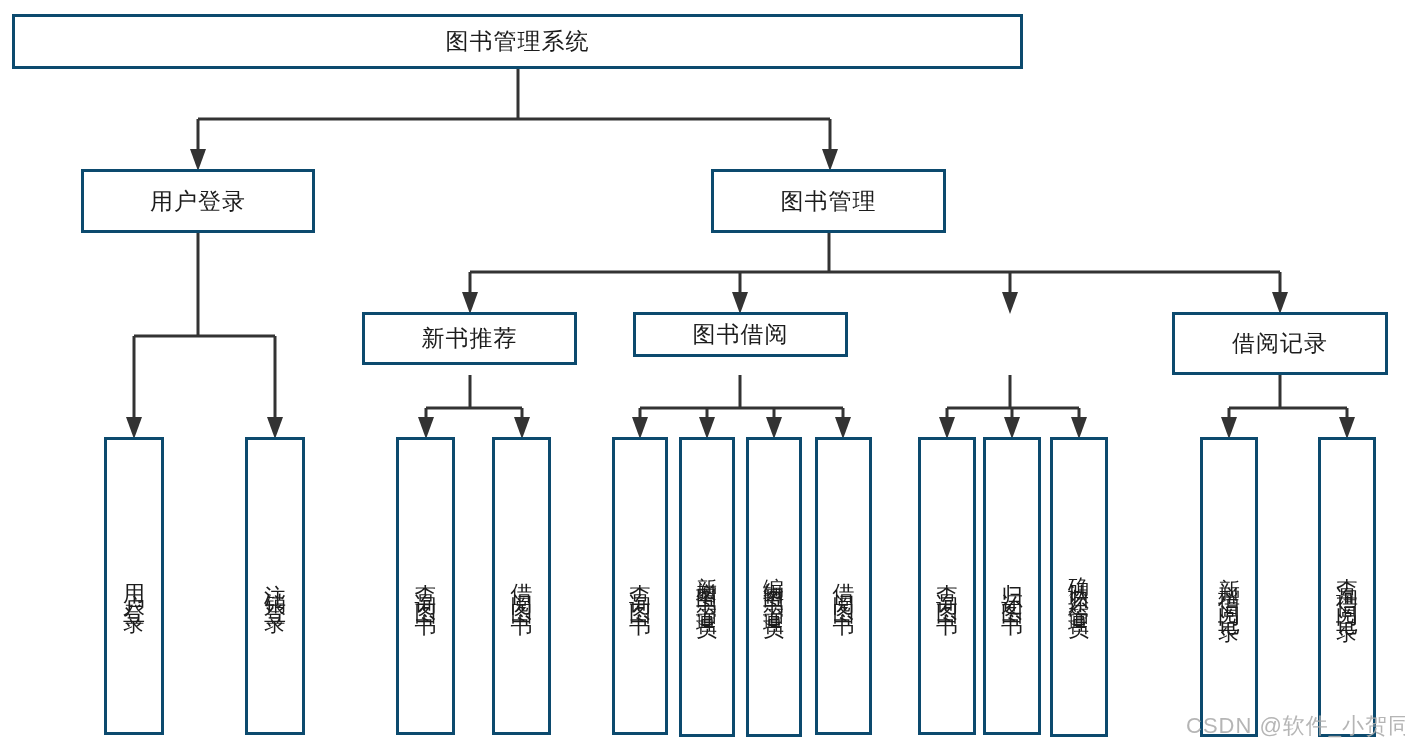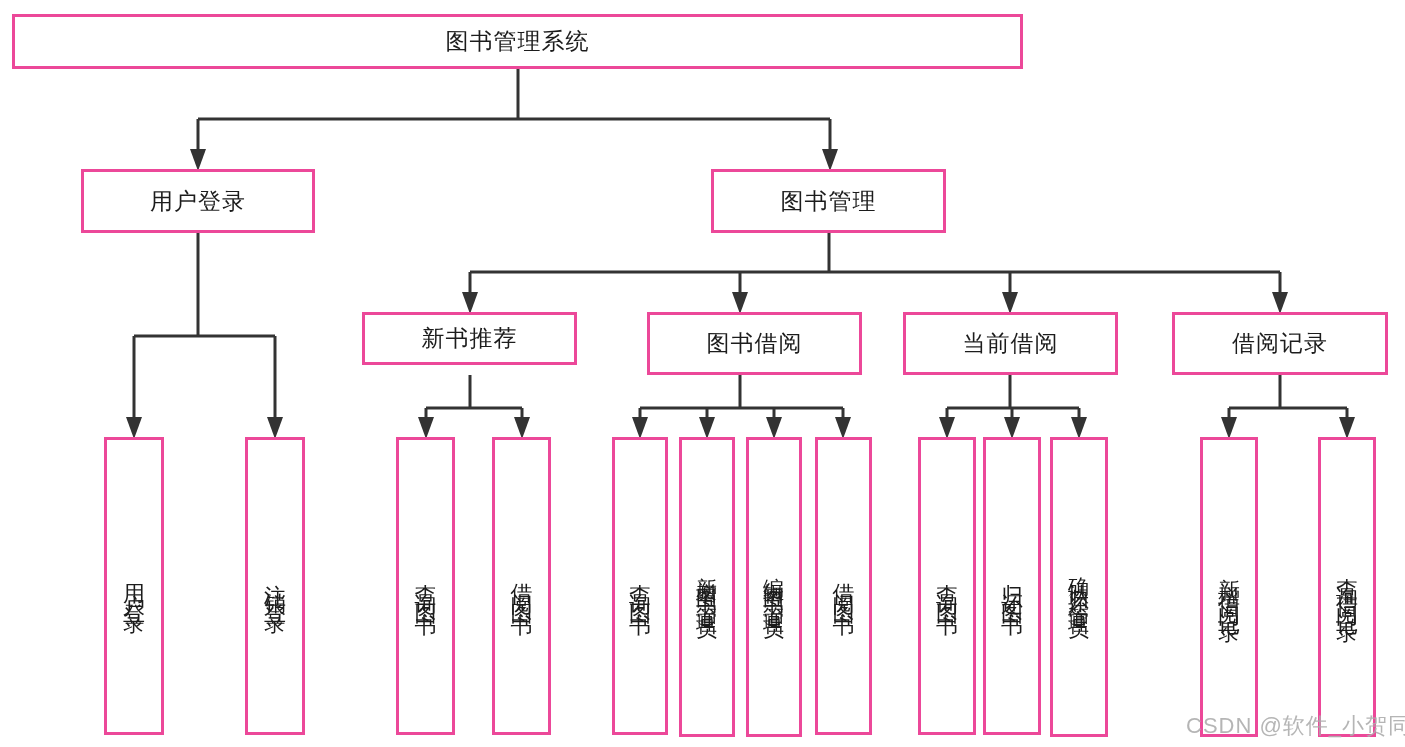--- a/index.html
+++ b/index.html
@@ -17,21 +17,21 @@
   }
   svg.wires {
     position: absolute;
     left: 0; top: 0;
     width: 1405px; height: 747px;
     z-index: 1;
   }
   .node {
     position: absolute;
     box-sizing: border-box;
-    border: 3px solid #ec4899;
+    border: 3px solid #0c4a6e;
     background: #ffffff;
     color: #1c1c1c;
     display: flex;
     align-items: center;
     justify-content: center;
     z-index: 2;
   }
   .node.h {
     font-size: 23px;
     letter-spacing: 1px;
@@ -145,25 +145,22 @@
   <div class="node h" style="left:81px; top:169px; width:234px; height:64px;">
     <span>用户登录</span>
   </div>
   <div class="node h" style="left:711px; top:169px; width:235px; height:64px;">
     <span>图书管理</span>
   </div>
 
   <div class="node h" style="left:362px; top:312px; width:215px; height:53px;">
     <span>新书推荐</span>
   </div>
-  <div class="node h" style="left:633px; top:312px; width:215px; height:63px;margin-left:14px;">
+  <div class="node h" style="left:633px; top:312px; width:215px; height:45px;">
     <span>图书借阅</span>
-  </div>
-  <div class="node h" style="left:903px; top:312px; width:215px; height:63px;">
-    <span>当前借阅</span>
   </div>
   <div class="node h" style="left:1172px; top:312px; width:216px; height:63px;">
     <span>借阅记录</span>
   </div>
 
   <div class="node v" style="left:104px; top:437px; width:60px; height:298px;">
     <span>用户登录</span>
   </div>
   <div class="node v" style="left:245px; top:437px; width:60px; height:298px;">
     <span>注销登录</span>

